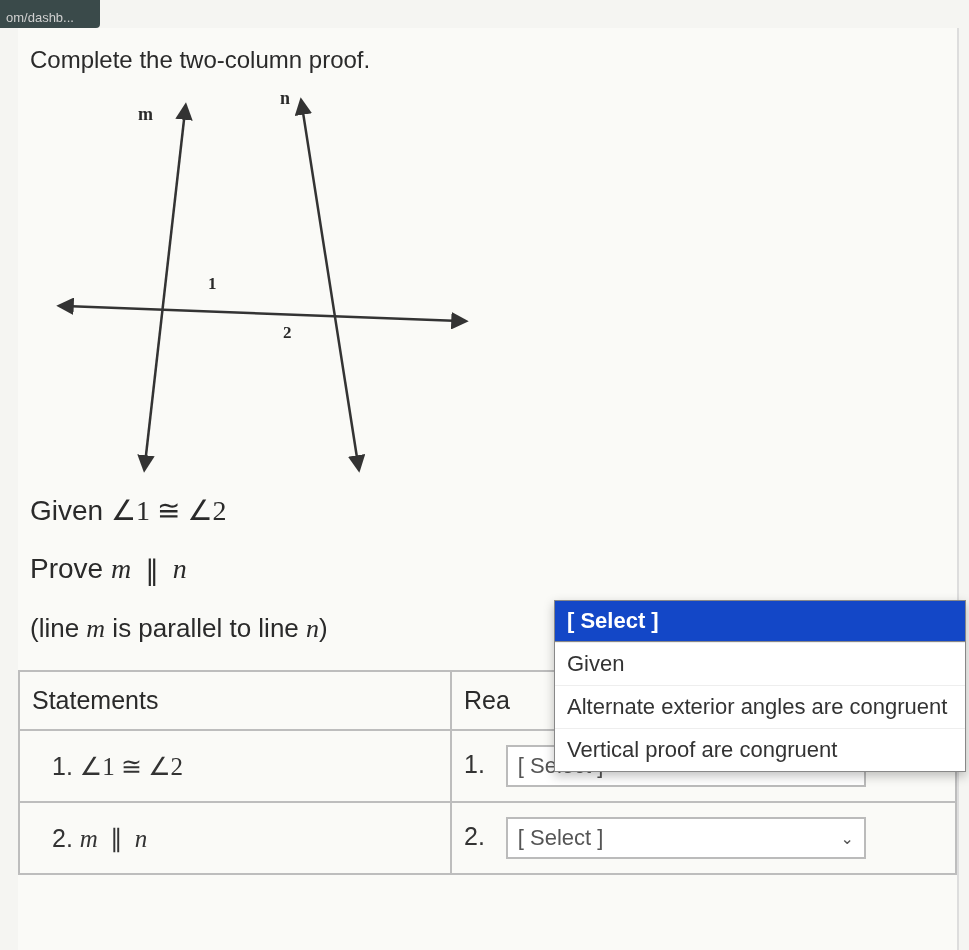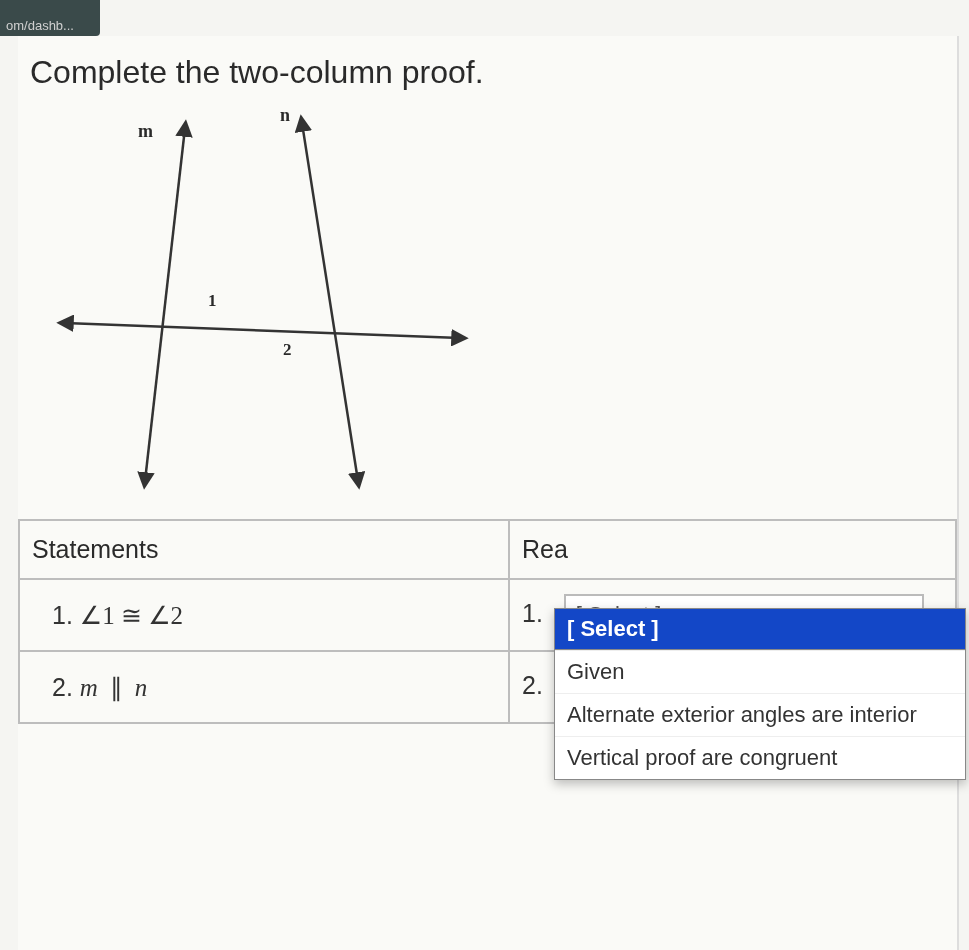--- a/index.html
+++ b/index.html
@@ -8,34 +8,34 @@
     height: 950px;
     font-family: Arial, Helvetica, sans-serif;
     background: #f5f5f2;
     color: #333;
     overflow: hidden;
   }
   .tab-bar {
     background: #3a4a4a;
     color: #d0d0d0;
     font-size: 13px;
-    padding: 18px 6px 3px 6px;
+    padding: 10px 6px 3px 6px;
     width: 100px;
     border-radius: 0 0 4px 0;
   }
   .content {
     background: #fafaf7;
     margin: 0 10px 0 18px;
     border-right: 2px solid #ddd;
     padding: 18px 0 0 0;
     min-height: 930px;
     position: relative;
   }
   .prompt {
-    font-size: 32px;
+    font-size: 24px;
     color: #2a2a2a;
     padding: 0 0 8px 12px;
   }
   .diagram-wrap {
     position: relative;
     width: 470px;
     height: 390px;
     margin: 4px 0 0 12px;
   }
   .diagram-wrap svg { width: 100%; height: 100%; }
@@ -57,21 +57,21 @@
     border-collapse: collapse;
   }
   .proof-table th, .proof-table td {
     border: 2px solid #bdbdbd;
     padding: 14px 12px;
     font-size: 25px;
     text-align: left;
     vertical-align: middle;
   }
   .proof-table th { font-weight: normal; color: #2a2a2a; }
-  .proof-table .col-s { width: 490px; }
+  .proof-table .col-s { width: 432px; }
   .proof-table .mathcell { font-family: "Times New Roman", serif; padding-left: 32px; }
   .select-box {
     border: 2px solid #bbb;
     background: #fff;
     padding: 6px 10px;
     font-size: 22px;
     color: #555;
     width: 360px;
     position: relative;
     display: flex;
@@ -131,20 +131,34 @@
       <line x1="155" y1="25" x2="115" y2="378" stroke="#333" stroke-width="2.5" marker-start="url(#arrow)" marker-end="url(#arrow)"></line>
 
       <line x1="272" y1="20" x2="328" y2="378" stroke="#333" stroke-width="2.5" marker-start="url(#arrow)" marker-end="url(#arrow)"></line>
     </svg>
     <span class="lbl" style="top:18px; left:108px; font-size:18px;">m</span>
     <span class="lbl" style="top:2px; left:250px; font-size:18px;">n</span>
     <span class="lbl" style="top:188px; left:178px; font-size:17px;">1</span>
     <span class="lbl" style="top:237px; left:253px; font-size:17px;">2</span>
   </div>
 
+  <div class="given-prove">
+    <div class="line1">
+      <span>Given </span><span style="font-family:'Times New Roman',serif;">∠1 ≅ ∠2</span>
+    </div>
+    <div class="line2">
+      <span>Prove </span>
+      <span class="mathit">m</span>
+      <span class="parallel" style="font-family:'Times New Roman',serif; padding:0 6px;">∥</span>
+      <span class="mathit">n</span>
+    </div>
+    <div class="line3">
+      (line <span class="mathit">m</span> is parallel to line <span class="mathit">n</span>)
+    </div>
+  </div>
 
   <table class="proof-table">
     <tbody>
         <tr>
       <th class="col-s">Statements</th>
       <th>Rea</th>
     </tr>
     <tr>
       <td class="mathcell">
         <span class="num-prefix">1. </span><span>∠1 ≅ ∠2</span>
@@ -170,17 +184,17 @@
           <span class="chev">⌄</span>
         </span>
       </td>
     </tr>
   </tbody>
     </table>
 
   <div class="dropdown">
     <div class="dd-header">[ Select ]</div>
     <div class="dd-item">Given</div>
-    <div class="dd-item">Alternate exterior angles are interior</div>
+    <div class="dd-item">Alternate exterior angles are congruent</div>
     <div class="dd-item">Vertical proof are congruent</div>
   </div>
 
 </div>
 
 </body></html>

